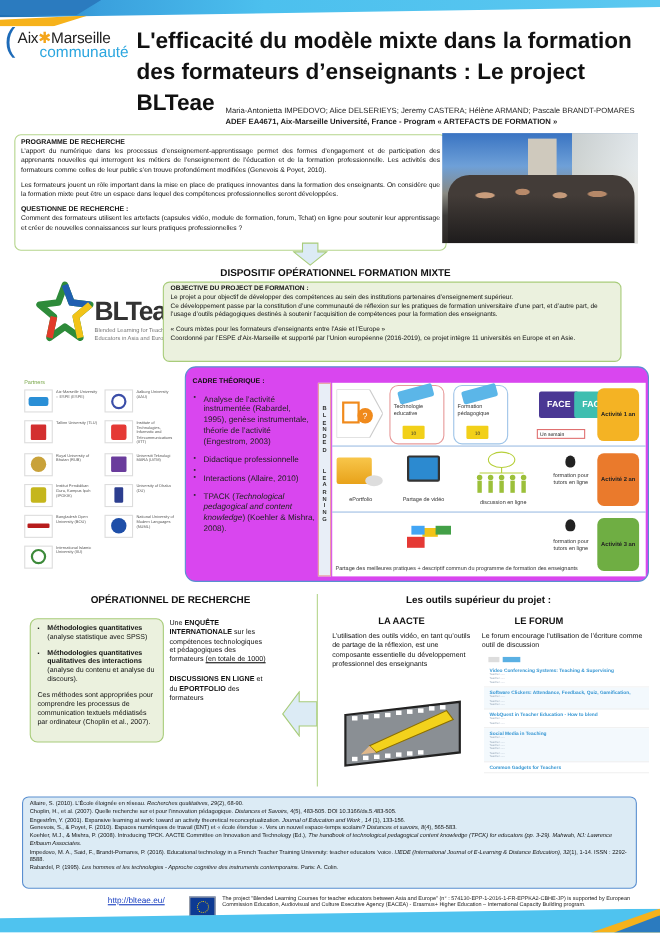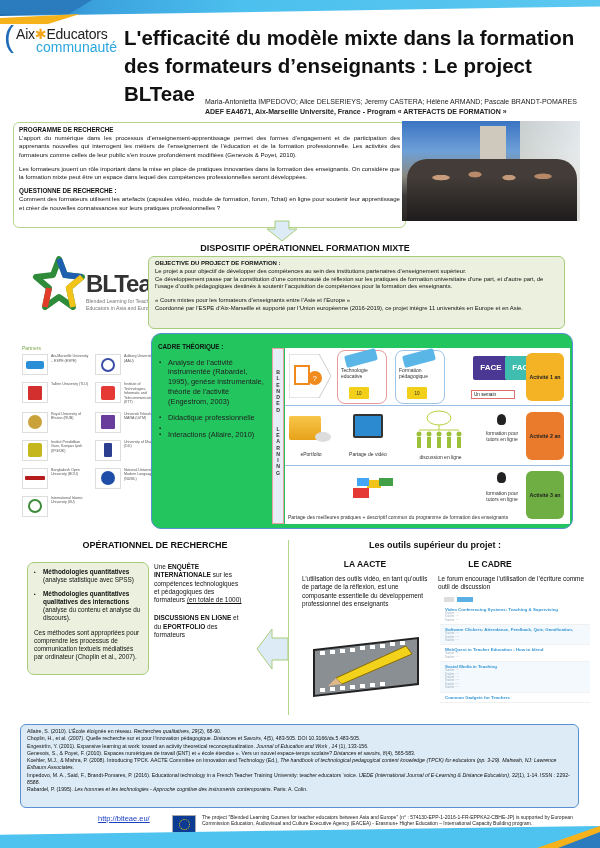--- a/index.html
+++ b/index.html
@@ -36,21 +36,21 @@
 .blteae .sub{position:absolute;left:58px;top:46px;font-size:5.2px;color:#777;line-height:7px;width:70px}
 .obj{left:148px;top:256px;width:417px;height:73px;background:#ebf1de;border:1px solid #a8cc7a;border-radius:6px;padding:3px 6px;font-size:5.9px;line-height:7.8px}
 .obj h4{font-size:6px;font-weight:bold}
 .partners{left:22px;top:345px;width:140px;height:180px;font-size:4px;color:#888}
 .partners .lbl{color:#7aa84b;font-size:5px;margin-bottom:3px}
 .pgrid{display:grid;grid-template-columns:1fr 1fr;gap:7px 6px}
 .pcell{display:flex;gap:3px;align-items:flex-start}
 .plogo{width:26px;height:21px;border:1px solid #ddd;background:#fff;display:flex;align-items:center;justify-content:center}
 .plogo span{display:block;width:14px;height:14px;border-radius:50%}
 .ptext{font-size:3.6px;line-height:4.5px;color:#555;width:38px}
-.cadre{left:151px;top:333px;width:422px;height:196px;border:1.5px solid #5a8fd0;border-radius:10px;background:#22c55e}
+.cadre{left:168px;top:333px;width:422px;height:196px;border:1.5px solid #5a8fd0;border-radius:10px;background:#d946ef}
 .cadre-list{position:absolute;left:6px;top:8px;width:112px;font-size:7.4px;line-height:9.7px}
 .cadre-list h4{font-size:6.3px;font-weight:bold;margin-bottom:6px}
 .cadre-list ul{list-style:none}
 .cadre-list li{position:relative;padding-left:10px;margin-bottom:7px;color:#222}
 .cadre-list li:before{content:"▪";position:absolute;left:1px;top:0;font-size:6px}
 .cadre-list li.empty{margin-bottom:0;height:6px}
 .bl-vert{position:absolute;left:120px;top:14px;width:12px;height:176px;border:1px solid #e8a0a0;background:#e8eef7;font-size:5.2px;font-weight:bold;text-align:center;line-height:6.3px;padding-top:20px;color:#333}
 .diag{position:absolute;left:133px;top:14px;width:285px;height:176px;background:#fff}
 .row{position:absolute;left:0;width:285px;border-bottom:1px solid #9dbde3}
 .r1{top:0;height:58px}
@@ -101,21 +101,21 @@
 </style>
 </head>
 <body>
 
 <div class="abs band-top"></div>
 <div class="abs band-top3"></div>
 <div class="abs band-top2" style="top:14px;height:10px;width:80px"></div>
 
 <div class="abs logo-amu">
   <span class="logo-paren">(</span>
-  <span class="logo-aix"><span>Aix</span><span class="star">✱</span><span>Educators</span></span>
+  <span class="logo-aix"><span>Aix</span><span class="star">✱</span><span>Marseille</span></span>
   <span class="logo-univ">communauté</span>
 </div>
 
 <div class="abs title">L'efficacité du modèle mixte dans la formation des formateurs d’enseignants : Le project BLTeae</div>
 
 <div class="abs authors">
   <div>Maria-Antonietta IMPEDOVO; Alice DELSERIEYS; Jeremy CASTERA; Hélène ARMAND; Pascale BRANDT-POMARES</div>
   <div class="aff">ADEF EA4671, Aix-Marseille Université, France - Program « ARTEFACTS DE FORMATION »</div>
 </div>
 
@@ -231,20 +231,21 @@
 </div>
 
 <div class="abs cadre">
   <div class="cadre-list">
     <h4>CADRE THÉORIQUE :</h4>
     <ul>
       <li>Analyse de l’activité instrumentée (Rabardel, 1995), genèse instrumentale, théorie de l’activité (Engestrom, 2003)</li>
       <li style="margin-bottom:1px">Didactique professionnelle</li>
       <li class="empty"></li>
       <li>Interactions (Allaire, 2010)</li>
+      <li><span>TPACK (</span><i>Technological pedagogical and content knowledge</i><span>) (Koehler &amp; Mishra, 2008).</span></li>
     </ul>
   </div>
   <div class="bl-vert">B<br>L<br>E<br>N<br>D<br>E<br>D<br><br><br>L<br>E<br>A<br>R<br>N<br>I<br>N<br>G</div>
   <div class="diag">
     <div class="row r1">
       <svg style="position:absolute;left:4px;top:6px" width="42" height="44" viewBox="0 0 42 44">
         <polygon points="0,0 30,0 42,22 30,44 0,44" fill="#fff" stroke="#ccc"></polygon>
         <rect x="6" y="12" width="14" height="18" fill="none" stroke="#f08a1c" stroke-width="2"></rect>
         <circle cx="26" cy="24" r="7" fill="#f08a1c"></circle>
           <text x="23.5" y="27" font-size="8" fill="#fff" font-family="Liberation Sans,sans-serif">?</text>
@@ -322,21 +323,21 @@
   <div style="margin-top:10px"><b>DISCUSSIONS EN LIGNE</b> <span>et du</span> <b>EPORTFOLIO</b> <span>des formateurs</span></div>
 </div>
 
 <svg class="abs arrow-left" viewBox="0 0 33 42">
   <polygon points="32,10 32,32 16,32 16,41 1,21 16,1 16,10" fill="#dcebf5" stroke="#a8cc7a" stroke-width="1"></polygon>
 </svg>
 <div class="abs vline"></div>
 
 <div class="abs sec-title tools-title">Les outils supérieur du projet :</div>
 <div class="abs video-title">LA AACTE</div>
-<div class="abs forum-title">LE CADRE</div>
+<div class="abs forum-title">LE FORUM</div>
 <div class="abs video-text">L’utilisation des outils vidéo, en tant qu’outils de partage de la réflexion, est une composante essentielle du développement professionnel des enseignants</div>
 <div class="abs forum-text">Le forum encourage l’utilisation de l’écriture comme outil de discussion</div>
 
 <svg class="abs film" viewBox="0 0 118 74">
   <polygon points="8,18 112,6 112,52 8,64" fill="#8a8f94" stroke="#222" stroke-width="2"></polygon>
   <g fill="#fff">
       <rect x="14" y="19" width="5" height="4"></rect>
       <rect x="24" y="18" width="5" height="4"></rect>
       <rect x="34" y="17" width="5" height="4"></rect>
       <rect x="44" y="16" width="5" height="4"></rect>

